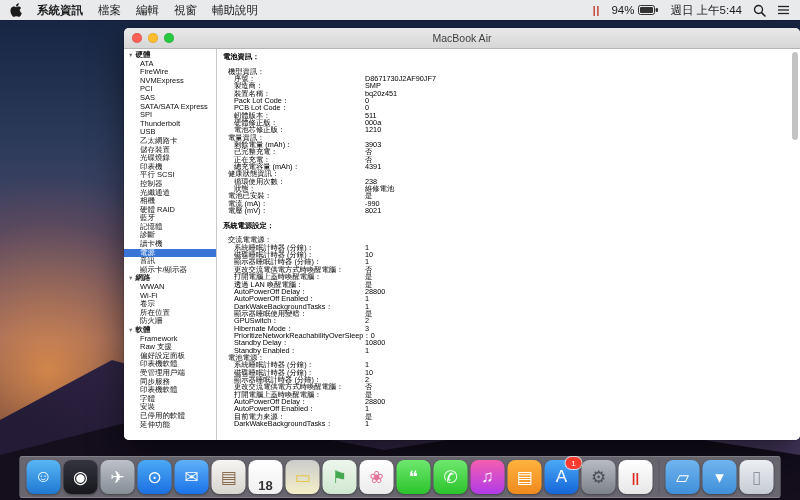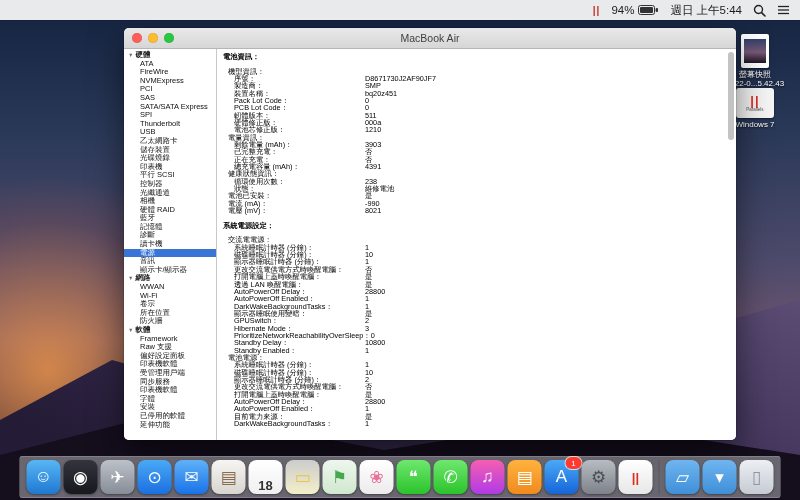--- a/index.html
+++ b/index.html
@@ -21,21 +21,21 @@
   .mb-left{display:flex;align-items:center;gap:15px;}
   .mb-app{font-weight:bold;}
   .mb-item{white-space:nowrap;}
   .mb-right{margin-left:auto;display:flex;align-items:center;gap:11px;}
   .apple{display:flex;align-items:center;}
   .pd-status{color:#c22a1f;font-weight:bold;font-size:10px;letter-spacing:1px;}
   .batt-group{display:flex;align-items:center;gap:4px;}
   .mb-clock{white-space:nowrap;}
 
   
-  .window{position:absolute;left:124px;top:28px;width:612px;height:412px;border-radius:5px;
+  .window{position:absolute;left:124px;top:28px;width:676px;height:412px;border-radius:5px;
     background:#fff;overflow:hidden;display:flex;flex-direction:column;z-index:20;
     box-shadow:0 14px 34px rgba(0,0,0,0.5),0 0 0 0.5px rgba(0,0,0,0.25);}
   .titlebar{height:20px;flex:0 0 20px;background:linear-gradient(#e9e9e9,#d6d6d6);
     border-bottom:1px solid #b5b5b5;position:relative;display:flex;align-items:center;justify-content:center;}
   .title{font-size:10.5px;color:#3f3f3f;}
   .lights{position:absolute;left:8px;top:5px;display:flex;gap:6px;}
   .light{width:10px;height:10px;border-radius:50%;box-shadow:inset 0 0 1px rgba(0,0,0,0.35);}
   .l-red{background:#ff5f57;} .l-yellow{background:#febc2e;} .l-green{background:#28c840;}
 
   .winbody{flex:1;display:flex;min-height:0;}
@@ -92,20 +92,33 @@
 </style>
 </head>
 <body>
 
 <div class="stage">
   <div class="wp-glow"></div>
   <div class="wp-peak"></div>
   <div class="wp-ridge"></div>
 
   <div class="menubar">
+    <div class="mb-left">
+      <span class="apple">
+        <svg width="12" height="14" viewBox="0 0 14 16" fill="#1c1c1c">
+            <path d="M11.3 8.6c0-2 1.6-2.9 1.7-3-1-1.4-2.4-1.6-2.9-1.6-1.2-.1-2.4.7-3 .7-.6 0-1.6-.7-2.6-.7-1.3 0-2.6.8-3.3 2-1.4 2.4-.4 6 1 8 .7 1 1.5 2.1 2.6 2 1 0 1.4-.7 2.7-.7 1.3 0 1.6.7 2.7.7 1.1 0 1.8-1 2.5-2 .8-1.2 1.1-2.3 1.1-2.4 0 0-2.1-.8-2.1-3z"></path>
+            <path d="M9.4 2.8c.6-.7 1-1.7.9-2.8-.9 0-1.9.6-2.5 1.3-.5.6-1 1.6-.9 2.6 1 .1 2-.5 2.5-1.1z"></path>
+          </svg>
+      </span>
+      <span class="mb-item mb-app">系統資訊</span>
+      <span class="mb-item">檔案</span>
+      <span class="mb-item">編輯</span>
+      <span class="mb-item">視窗</span>
+      <span class="mb-item">輔助說明</span>
+    </div>
     <div class="mb-right">
       <span class="pd-status">||</span>
       <span class="batt-group">
         <span>94%</span>
         <svg width="21" height="10" viewBox="0 0 21 10">
             <rect x="0.5" y="0.5" width="16" height="9" rx="2" fill="none" stroke="#333"></rect>
             <rect x="2" y="2" width="13" height="6" rx="1" fill="#333"></rect>
             <rect x="17.6" y="3" width="2.4" height="4" rx="1" fill="#333"></rect>
           </svg>
       </span>

